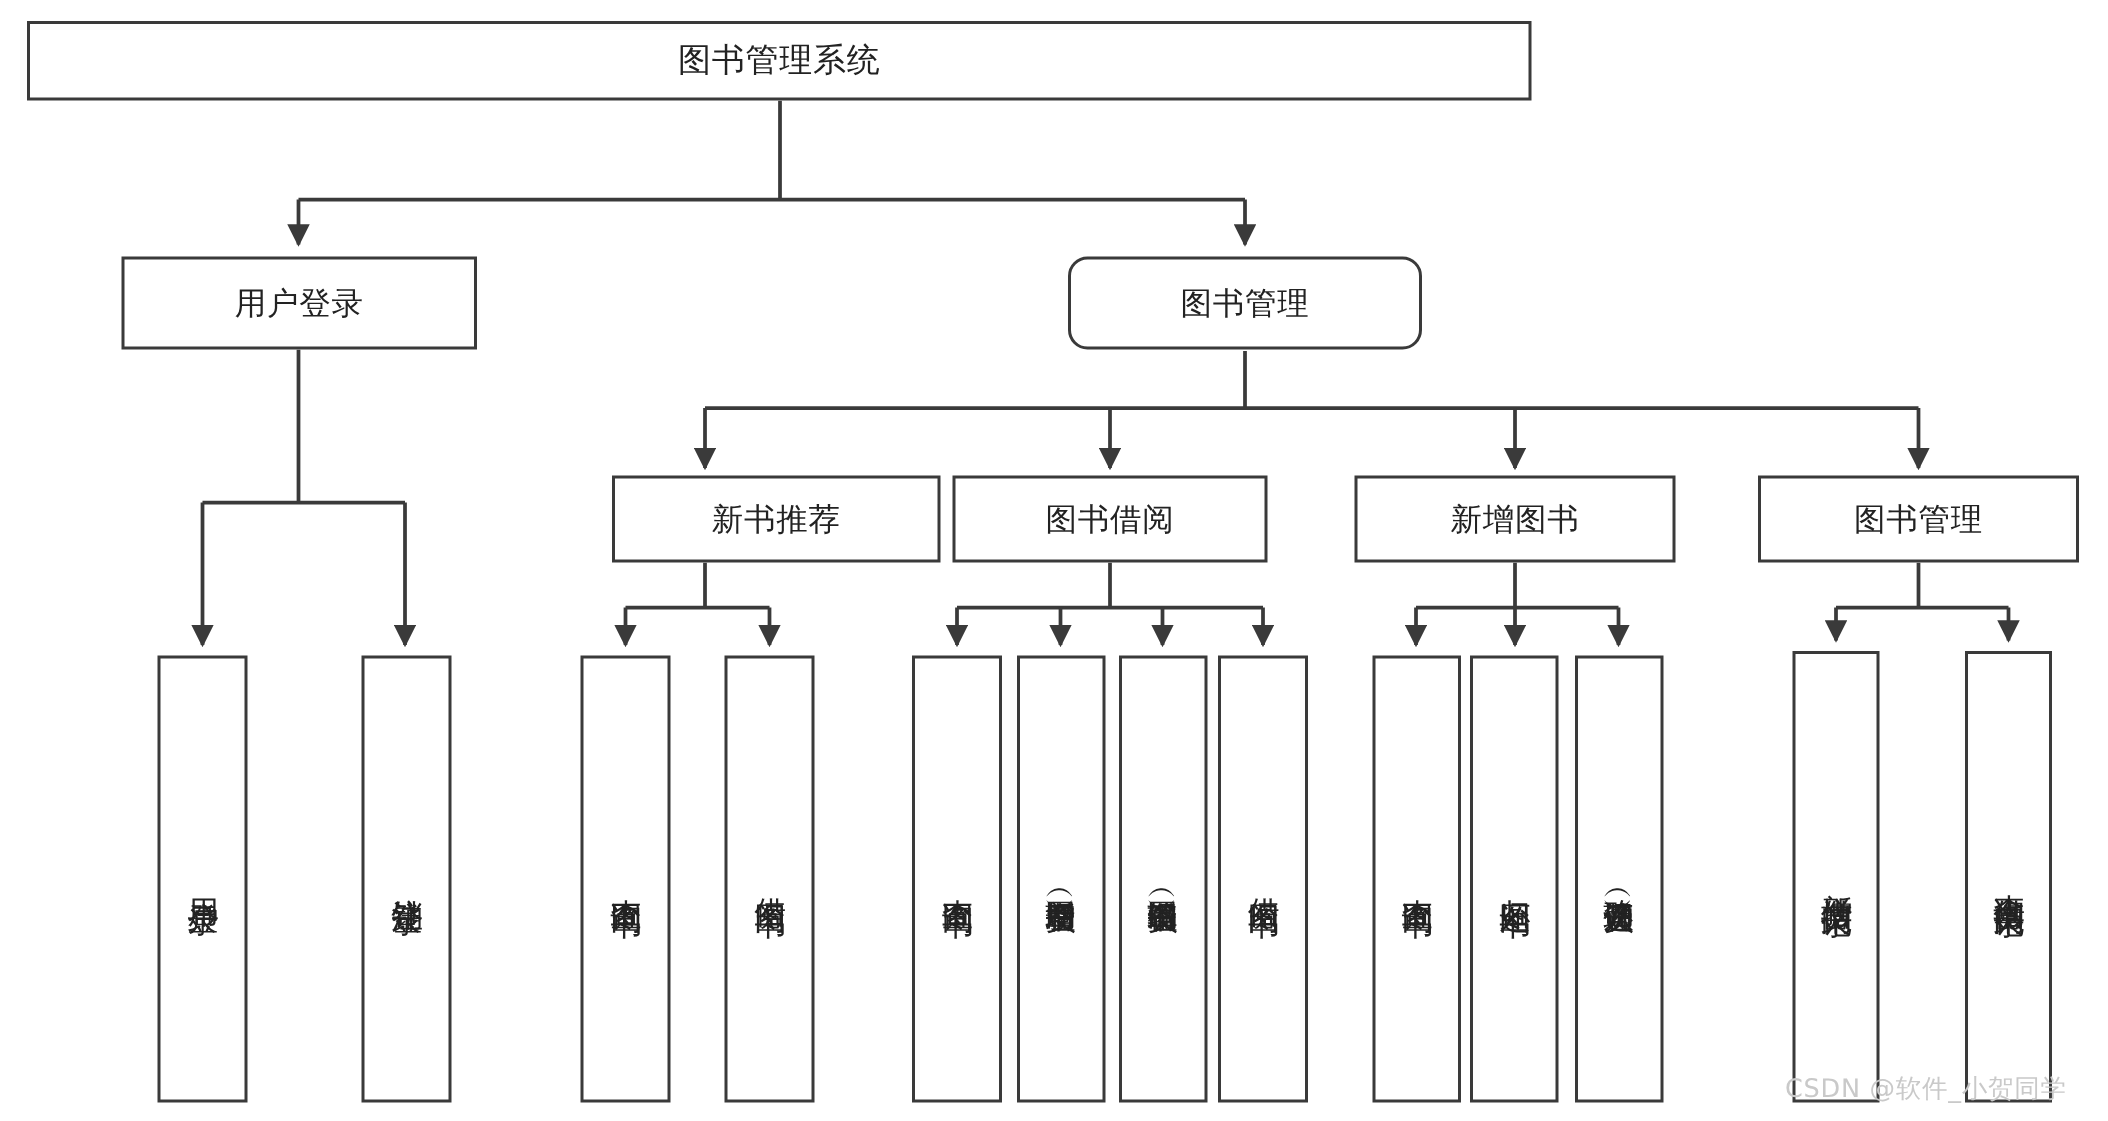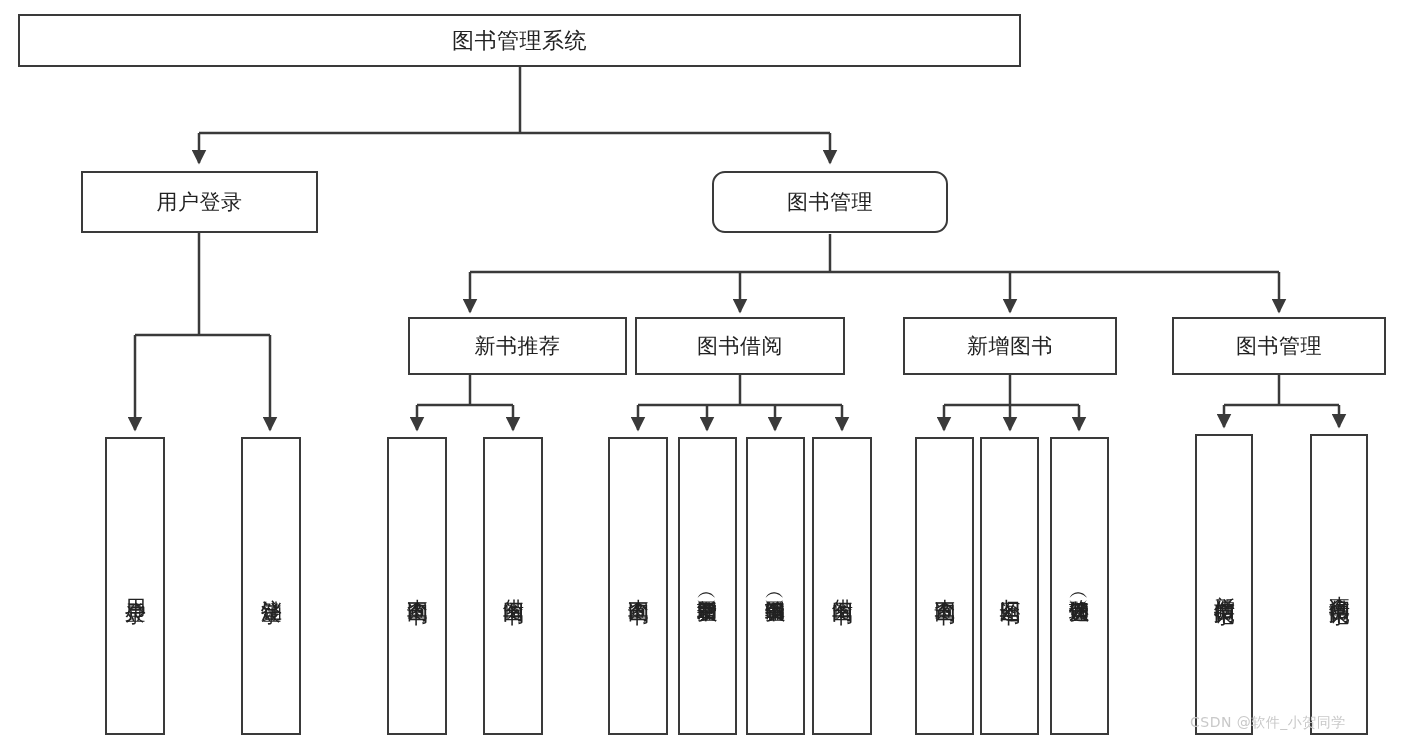--- a/index.html
+++ b/index.html
@@ -60,21 +60,21 @@
     max-height: 100%;
   }
   .node.vert.tight .label {
     font-size: 20px;
     letter-spacing: 0.5px;
   }
   .watermark {
     position: absolute;
     left: 1190px;
     top: 714px;
-    font-size: 14px;
+    font-size: 17px;
     color: #c9c9c9;
     letter-spacing: 0.5px;
     white-space: nowrap;
     font-family: "DejaVu Sans", "Liberation Sans", sans-serif;
   }
 </style>
 </head>
 <body>
 
 <div id="canvas">

